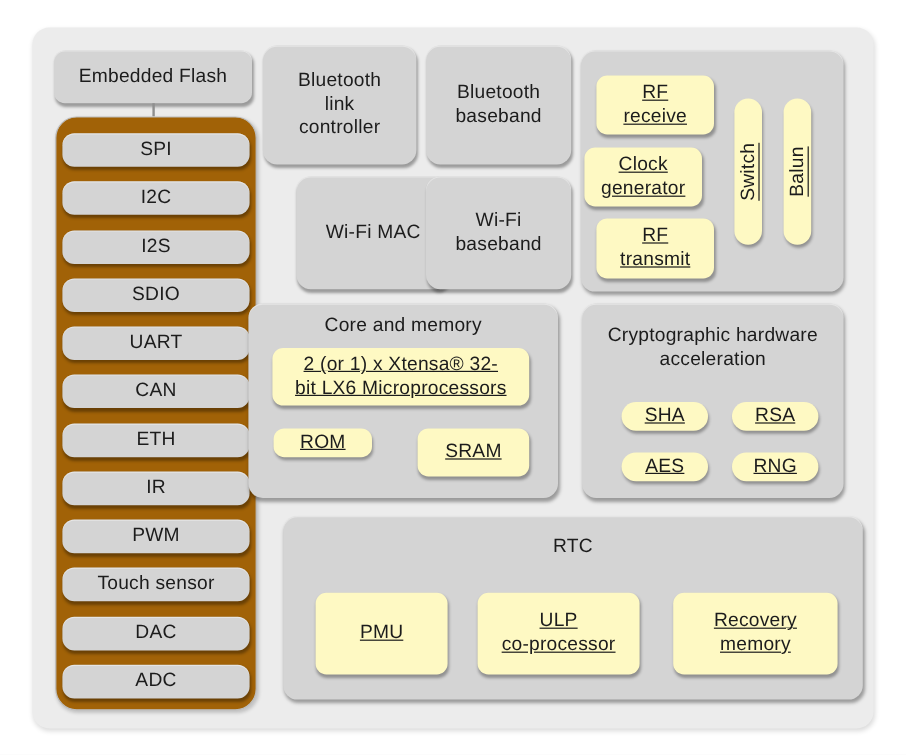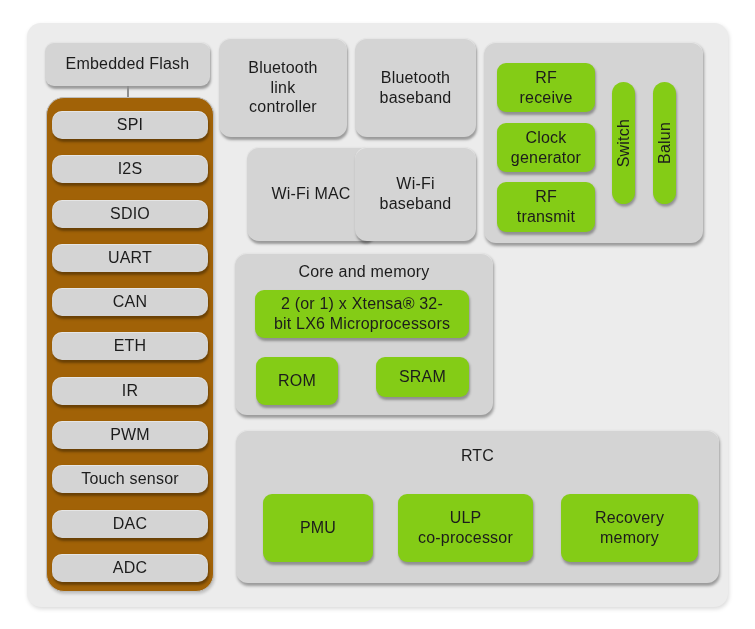--- a/index.html
+++ b/index.html
@@ -27,22 +27,23 @@
   }
   .gray {
     background: #d4d4d4; border-radius: 9px;
     box-shadow: 1px 2.5px 2.5px rgba(0,0,0,0.35), inset 0 1px 0 rgba(255,255,255,0.4);
   }
   .grayc {
     background: #d4d4d4; border-radius: 12px;
     box-shadow: 1px 2.5px 3px rgba(0,0,0,0.35), inset 0 1px 0 rgba(255,255,255,0.4);
   }
   .white {
-    background: #84cc16; border-radius: 9px;
+    background: #fef9c3; border-radius: 9px;
     box-shadow: 1px 2.5px 2.5px rgba(0,0,0,0.32);
+    text-decoration: underline;
   }
   .pillr { border-radius: 12px; }
 
   .sidebar {
     position: absolute; left: 19px; top: 74px; width: 168px; height: 495px;
     background: #a16207; border: 1px solid #bdbdbd; border-radius: 18px;
     box-shadow: 1px 2px 3px rgba(0,0,0,0.18);
     display: flex; flex-direction: column; align-items: center;
     justify-content: space-between; padding: 13px 0 9px 0;
   }
@@ -69,20 +70,21 @@
 <body>
 
 <div class="frame">
   <div class="chip">
 
     <div class="box gray" style="left:18px; top:19px; width:165px; height:44px;">Embedded Flash</div>
     <div class="connector"></div>
 
     <div class="sidebar">
       <div class="pill">SPI</div>
+      <div class="pill">I2C</div>
       <div class="pill">I2S</div>
       <div class="pill">SDIO</div>
       <div class="pill">UART</div>
       <div class="pill">CAN</div>
       <div class="pill">ETH</div>
       <div class="pill">IR</div>
       <div class="pill">PWM</div>
       <div class="pill">Touch sensor</div>
       <div class="pill">DAC</div>
       <div class="pill">ADC</div>
@@ -93,40 +95,48 @@
 controller</div>
     <div class="box gray" style="left:328px; top:15px; width:121px; height:99px; border-radius:12px;">Bluetooth
 baseband</div>
     <div class="box gray" style="left:192px; top:124px; width:128px; height:94px; border-radius:12px;margin-left:28px;">Wi-Fi MAC</div>
     <div class="box gray" style="left:328px; top:124px; width:121px; height:94px; border-radius:12px;">Wi-Fi
 baseband</div>
 
     <div class="grayc" style="position:absolute; left:457px; top:19px; width:219px; height:201px;">
       <div class="box white" style="left:13px; top:21px; width:98px; height:49px;">RF
 receive</div>
-      <div class="box white" style="left:13px; top:81px; width:98px; height:49px;">Clock
+      <div class="box white" style="left:3px; top:81px; width:98px; height:49px;">Clock
 generator</div>
       <div class="box white" style="left:13px; top:140px; width:98px; height:50px;">RF
 transmit</div>
       <div class="box white pillr" style="left:128px; top:40px; width:23px; height:122px;">
         <span class="vtext">Switch</span>
       </div>
       <div class="box white pillr" style="left:169px; top:40px; width:23px; height:122px;">
         <span class="vtext">Balun</span>
       </div>
     </div>
 
-    <div class="grayc" style="position:absolute; left:208px; top:230px; width:258px; height:162px;">
+    <div class="grayc" style="position:absolute; left:180px; top:230px; width:258px; height:162px;">
       <div class="sec-title" style="top:9px;">Core and memory</div>
       <div class="box white" style="left:20px; top:37px; width:214px; height:48px;">2 (or 1) x Xtensa® 32-
 bit LX6 Microprocessors</div>
-      <div class="box white" style="left:21px; top:104px; width:82px; height:48px;">ROM</div>
+      <div class="box white" style="left:21px; top:104px; width:82px; height:24px;">ROM</div>
       <div class="box white" style="left:141px; top:104px; width:93px; height:40px;text-align:center;">SRAM</div>
     </div>
 
+    <div class="grayc" style="position:absolute; left:458px; top:230px; width:218px; height:162px;">
+      <div class="sec-title" style="top:17px;">Cryptographic hardware
+acceleration</div>
+      <div class="box white pillr" style="left:33px; top:82px; width:72px; height:24px;">SHA</div>
+      <div class="box white pillr" style="left:125px; top:82px; width:72px; height:24px;">RSA</div>
+      <div class="box white pillr" style="left:33px; top:124px; width:72px; height:24px;">AES</div>
+      <div class="box white pillr" style="left:125px; top:124px; width:72px; height:24px;">RNG</div>
+    </div>
 
     <div class="grayc" style="position:absolute; left:209px; top:407px; width:483px; height:153px;">
       <div class="sec-title" style="top:16px;">RTC</div>
       <div class="box white" style="left:27px; top:64px; width:110px; height:68px;">PMU</div>
       <div class="box white" style="left:162px; top:64px; width:135px; height:68px;">ULP
 co-processor</div>
       <div class="box white" style="left:325px; top:64px; width:137px; height:68px;">Recovery
 memory</div>
     </div>
 

